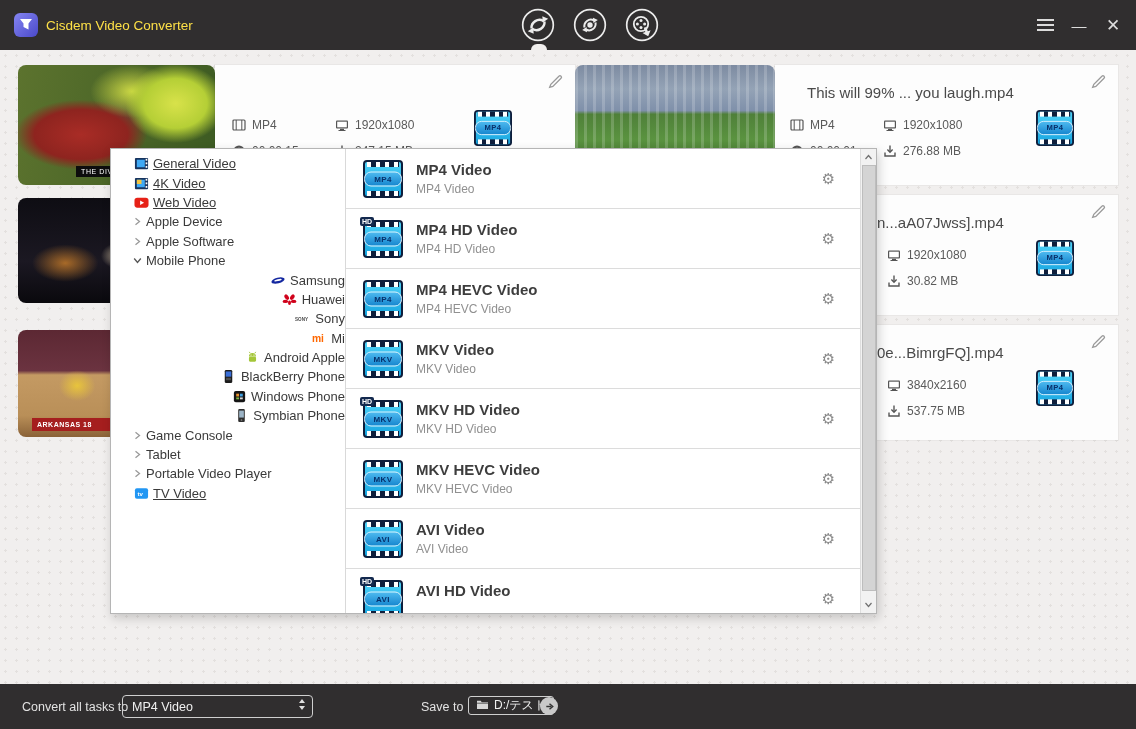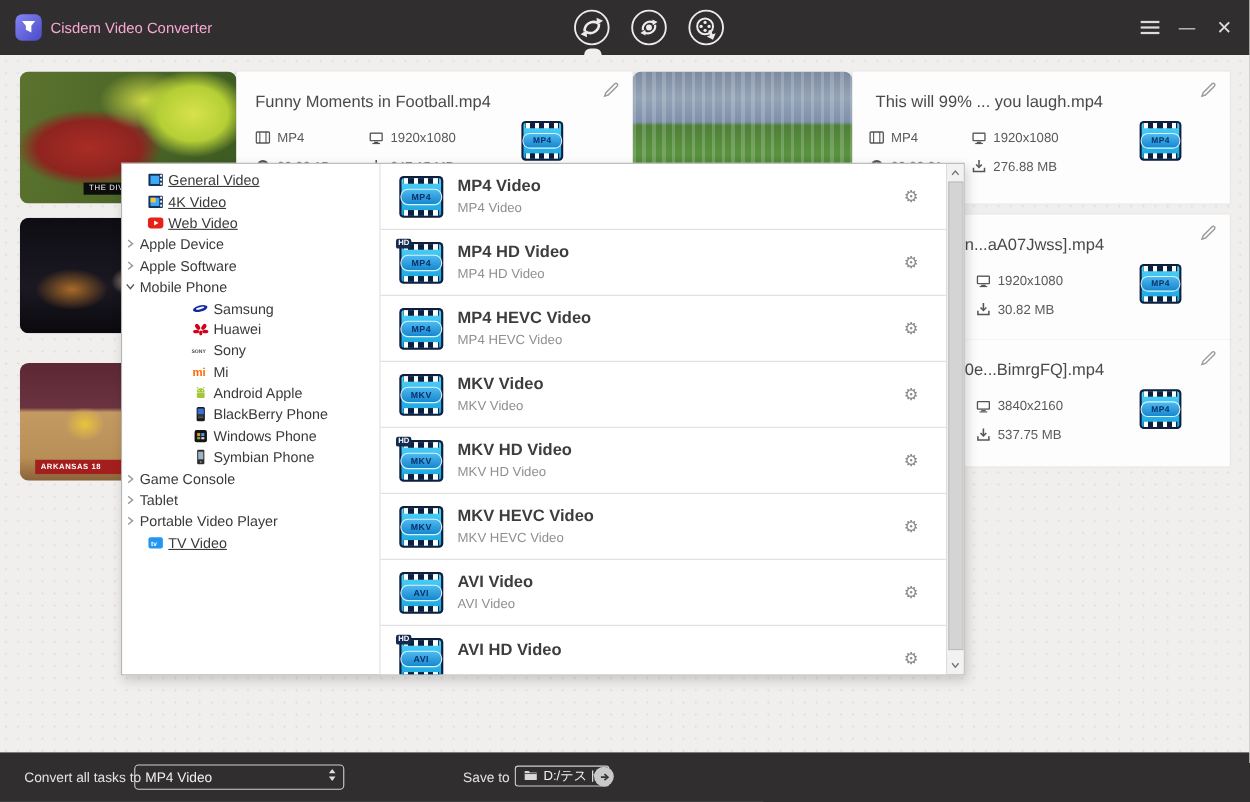--- a/index.html
+++ b/index.html
@@ -3,21 +3,21 @@
 <meta charset="utf-8">
 <style>
   html,body{margin:0;padding:0;}
   body{font-family:"Liberation Sans", sans-serif; background:#888;}
   .window{position:relative;width:1136px;height:729px;overflow:hidden;background:#f1efee;}
 
   
   .titlebar{position:absolute;left:0;top:0;width:1136px;height:50px;background:#302e2f;}
   .app-icon{position:absolute;left:14px;top:13px;width:24px;height:24px;border-radius:6px;
     background:linear-gradient(135deg,#8585f2,#4a49c9);display:flex;align-items:center;justify-content:center;}
-  .app-title{position:absolute;left:46px;top:0;height:50px;display:flex;align-items:center;color:#f9a8d4;font-size:13.5px;}
+  .app-title{position:absolute;left:46px;top:0;height:50px;display:flex;align-items:center;color:#fde047;font-size:13.5px;}
   .tab-icons{position:absolute;left:520px;top:7px;display:flex;gap:16px;}
   .tabbtn{width:36px;height:36px;border:none;background:transparent;padding:0;cursor:pointer;}
   .tab-indicator{position:absolute;left:531px;top:44px;width:16px;height:6px;background:#f1efee;border-radius:8px 8px 0 0;}
   .winbtn{position:absolute;top:0;height:50px;width:30px;background:transparent;border:none;color:#dcdcdc;
     display:flex;align-items:center;justify-content:center;font-size:16px;cursor:pointer;padding:0;}
   .btn-menu{left:1030px;}
   .btn-min{left:1064px;font-size:15px;}
   .btn-close{left:1098px;font-size:17px;}
   .hamburger{display:flex;flex-direction:column;gap:3px;}
   .hamburger i{display:block;width:17px;height:2px;background:#dcdcdc;}
@@ -53,24 +53,24 @@
     linear-gradient(180deg,#5c2833 0%,#6b3340 38%,#c49a63 42%,#b98f58 80%,#8a6238 100%);}
   .th-score{position:absolute;bottom:6px;left:14px;right:40px;height:13px;background:#a51e1e;
     color:#fff;font-size:7px;font-weight:bold;display:flex;align-items:center;padding:0 5px;letter-spacing:.5px;}
   .th-score:after{content:"";position:absolute;right:-26px;top:0;width:26px;height:13px;background:#141414;}
 
   
   .card{position:absolute;background:#fdfdfd;box-shadow:0 0 0 1px rgba(0,0,0,0.03);}
   .c-info1{left:215px;top:15px;width:360px;height:120px;}
   .c-info2{left:775px;top:15px;width:343px;height:120px;}
   .c-info3{left:775px;top:145px;width:343px;height:120px;}
-  .c-info4{left:775px;top:259px;width:343px;height:115px;text-decoration:underline;}
+  .c-info4{left:775px;top:275px;width:343px;height:115px;text-decoration:underline;}
   .c-title{position:absolute;top:19px;font-size:15px;color:#4a4a4a;white-space:nowrap;overflow:hidden;}
   .c-info1 .c-title{left:17px;max-width:300px;}
-  .c-info2 .c-title{left:21px;max-width:290px;}
+  .c-info2 .c-title{left:32px;max-width:290px;}
   .c-info3 .c-title,.c-info4 .c-title{left:102px;max-width:215px;}
   .pencil{position:absolute;top:8px;right:10px;width:20px;height:20px;background:transparent;border:none;padding:0;cursor:pointer;}
   .stat{position:absolute;display:flex;align-items:center;gap:6px;font-size:12px;color:#5a5a5a;white-space:nowrap;}
   .sicon{width:14px;height:14px;flex:none;}
   .r1{top:53px;} .r2{top:79px;}
   .co1{left:17px;} .co2{left:120px;}
   .c-info2 .co1{left:15px;} .c-info2 .co2{left:108px;}
   .c-info3 .co2,.c-info4 .co2{left:112px;}
 
   
@@ -87,23 +87,23 @@
     font-weight:bold;padding:1px 2px;border-radius:2px;z-index:2;}
   .cardbadge{position:absolute;top:44px;transform:scale(.95);}
   .c-info1 .cardbadge{left:258px;} .c-info2 .cardbadge{left:260px;}
   .c-info3 .cardbadge,.c-info4 .cardbadge{left:260px;}
 
   
   .panel{position:absolute;left:110px;top:98px;width:765px;height:464px;background:#fff;
     border:1px solid #b5b5b5;box-shadow:2px 4px 10px rgba(0,0,0,.18);z-index:10;overflow:hidden;}
   .tree{position:absolute;left:0;top:5px;width:234px;bottom:0;overflow:hidden;}
   .trow{display:flex;align-items:center;height:19.4px;font-size:13px;color:#3a3a3a;cursor:pointer;}
-  .trow.lvl0{padding-left:3px;}
+  .trow.lvl0{padding-left:22px;}
   .trow.lvl1{padding-left:22px;text-decoration:underline;}
-  .trow.lvl2{padding-left:63px;}
+  .trow.lvl2{padding-left:63px;justify-content:flex-end;}
   .chev{width:13px;display:flex;align-items:center;flex:none;}
   .ticon{width:16px;height:15px;margin-right:4px;display:flex;align-items:center;justify-content:center;flex:none;}
   .tlabel{white-space:nowrap;}
   .list{position:absolute;left:234px;top:0;right:15px;bottom:0;border-left:1px solid #d9d9d9;}
   .frow{position:relative;height:59px;border-bottom:1px solid #dcdcdc;display:flex;align-items:center;
     padding-left:17px;cursor:pointer;background:#fff;}
   .ftxt{margin-left:13px;}
   .ftitle{font-size:15px;font-weight:bold;color:#3d3d3d;}
   .fsub{font-size:12px;color:#909090;margin-top:4px;min-height:12px;}
   .gear{position:absolute;right:26px;top:50%;transform:translateY(-50%);font-size:15px;color:#8a8a8a;cursor:pointer;}
@@ -189,21 +189,20 @@
     <div class="thumb th-football">
       <div class="th-cap">THE DIVE CO...</div>
     </div>
     <div class="thumb th-stadium"></div>
     <div class="thumb th-night"></div>
     <div class="thumb th-basket">
       <div class="th-score">ARKANSAS   18</div>
     </div>
 
     <section class="card c-info1">
-      <div class="c-title">Funny Moments in Football.mp4</div>
       <button class="pencil">
         <svg width="17" height="17" viewBox="0 0 16 16">
             <path d="M2.5 13.5 L3.6 10.6 L11.2 3 a1.4 1.4 0 0 1 2 2 L5.5 12.6 Z" fill="none" stroke="#9a9a9a" stroke-width="1.2"></path>
           </svg>
       </button>
       <div class="stat r1 co1">
         <span class="sicon"><svg viewBox="0 0 14 14" width="14" height="14">
               <rect x="1" y="2" width="12" height="10" rx="1" fill="none" stroke="#555" stroke-width="1.2"></rect>
               <line x1="4.2" y1="2" x2="4.2" y2="12" stroke="#555"></line>
               <line x1="9.8" y1="2" x2="9.8" y2="12" stroke="#555"></line>

